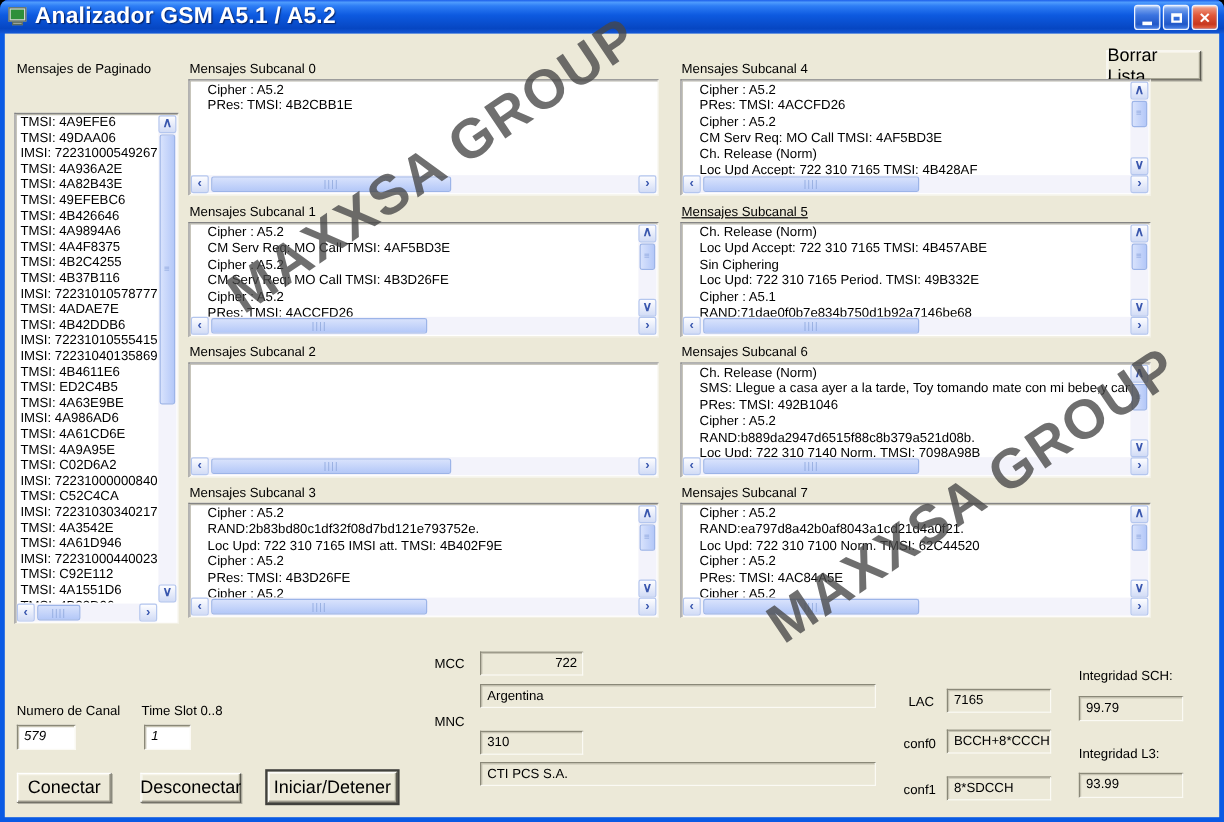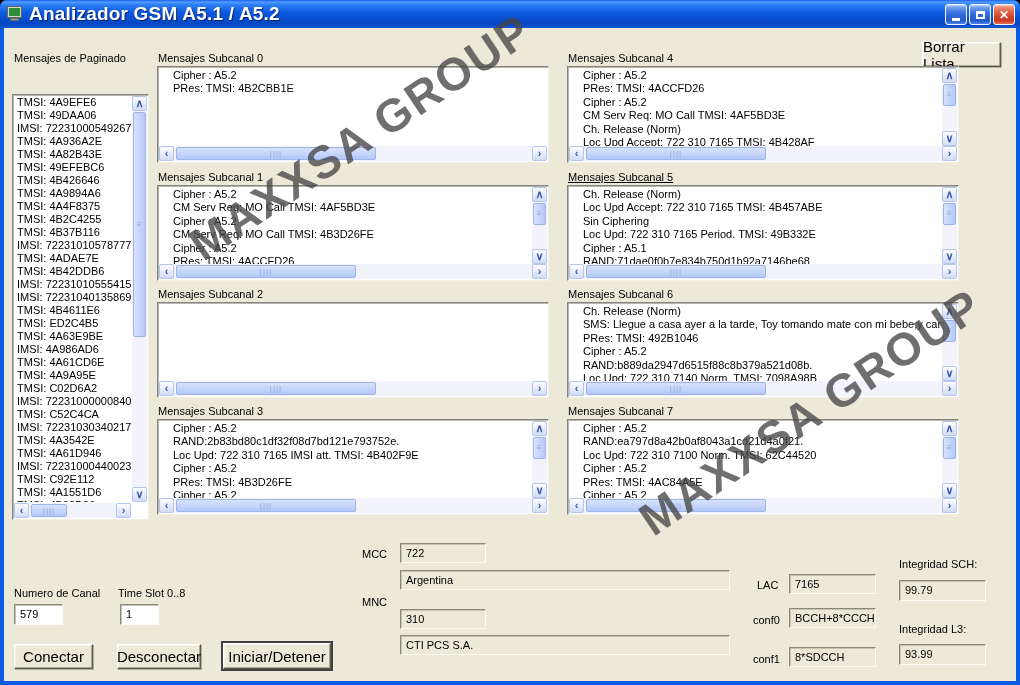--- a/index.html
+++ b/index.html
@@ -37,21 +37,21 @@
   .lbl { font-size:11px; color:#000; white-space:nowrap; }
   
   .listbox { background:#fff; border:1px solid #848484;
     border-right-color:#f2f0e4; border-bottom-color:#f2f0e4;
     box-shadow:inset 1px 1px 0 #b9b7ab; overflow:hidden; }
   
   .field { background:#ECE9D8; border:1px solid #8a8878;
     border-right-color:#fbfaf4; border-bottom-color:#fbfaf4;
     box-shadow:inset 1px 1px 0 #c6c3b2;
     font-size:11px; color:#000; padding:3px 4px 0 5px; overflow:hidden; white-space:nowrap; }
-  .field.white { background:#fff; }
+  .field.white { background:#fff;font-style:italic; }
   
   .btn { background:#ECE9D8; border:1px solid;
     border-color:#ffffff #5a5950 #5a5950 #ffffff;
     box-shadow:inset -1px -1px 0 #a8a694, inset 1px 1px 0 #f7f5ea, 1px 1px 0 rgba(0,0,0,.25);
     font-size:15px; color:#000; display:flex; align-items:center; justify-content:center;
     cursor:pointer; }
   .btn.default { outline:2px solid #41413d; }
   
   .lrow { height:13px; line-height:13px; font-size:11px; white-space:nowrap;
           padding-left:3px; color:#000; }
@@ -407,21 +407,21 @@
       <div class="hthumb" style="width:180px;">
           <span class="grip">||||</span>
         </div>
       <span class="sbtn" style="margin-left:auto;">
           <span>›</span>
         </span>
     </div>
   </div>
 
   <div class="abs lbl" style="left:362px; top:548px;">MCC</div>
-  <div class="abs field" style="left:400px; top:543px; width:86px; height:20px;">722</div>
+  <div class="abs field" style="left:400px; top:543px; width:86px; height:20px;text-align:right;">722</div>
   <div class="abs field" style="left:400px; top:570px; width:330px; height:20px;">Argentina</div>
   <div class="abs lbl" style="left:362px; top:596px;">MNC</div>
   <div class="abs field" style="left:400px; top:609px; width:86px; height:20px;">310</div>
   <div class="abs field" style="left:400px; top:635px; width:330px; height:20px;">CTI PCS S.A.</div>
 
   <div class="abs lbl" style="left:757px; top:579px;">LAC</div>
   <div class="abs field" style="left:789px; top:574px; width:87px; height:20px;">7165</div>
   <div class="abs lbl" style="left:753px; top:614px;">conf0</div>
   <div class="abs field" style="left:789px; top:608px; width:87px; height:20px;">BCCH+8*CCCH</div>
   <div class="abs lbl" style="left:753px; top:653px;">conf1</div>

